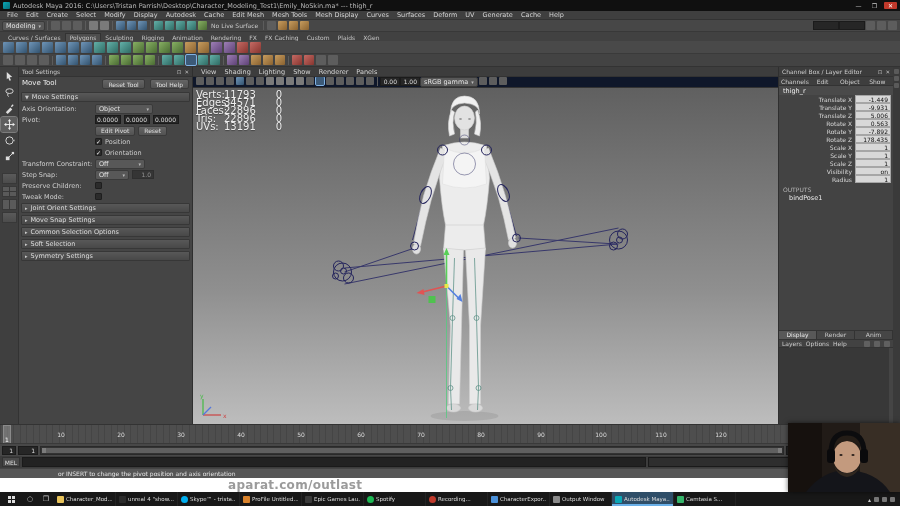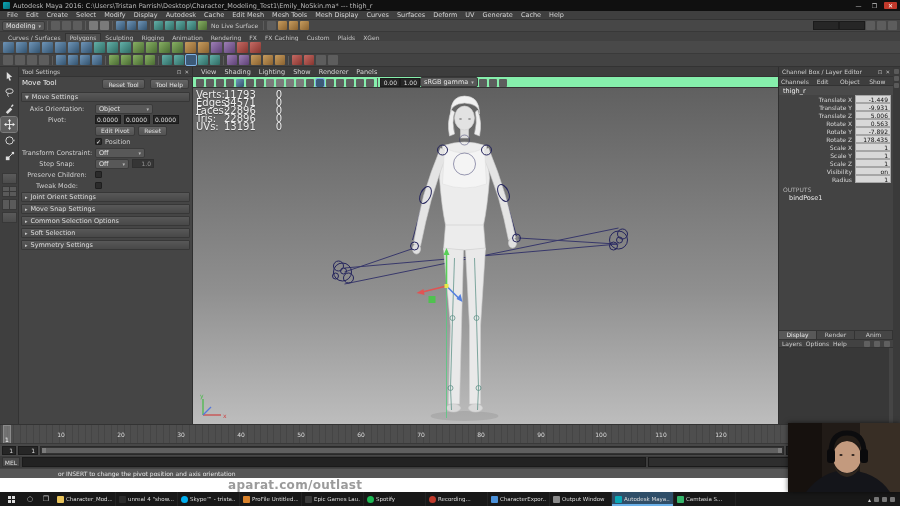--- a/index.html
+++ b/index.html
@@ -56,28 +56,28 @@
 .toolsettings{width:174px;flex:0 0 174px;background:#454545;border-right:1px solid #2f2f2f;display:flex;flex-direction:column;overflow:hidden}
 .panelhead{height:10px;flex:0 0 10px;background:#3c3c3c;display:flex;align-items:center;padding:0 3px;font-size:6px;color:#ccc;border-bottom:1px solid #333;gap:3px}
 .panelhead .sp{flex:1}
 .phicon{font-size:5.5px;color:#bbb}
 .ts-top{display:flex;align-items:flex-start;padding:2px 3px;gap:5px}
 .ts-name{font-size:7px;color:#eee;flex:1;white-space:nowrap}
 .btn{background:linear-gradient(#656565,#525252);border:1px solid #3a3a3a;border-radius:2px;color:#e0e0e0;font-size:6px;height:10px;display:inline-flex;align-items:center;padding:0 5px;white-space:nowrap}
 .sect{margin:1px 2px;height:10px;flex:0 0 10px;background:linear-gradient(#585858,#484848);border:1px solid #373737;border-radius:1px;display:flex;align-items:center;gap:3px;padding:0 3px;font-size:6.5px;color:#ddd;white-space:nowrap}
 .sect .arr{font-size:5px;color:#ccc}
 .tsrow{display:flex;align-items:center;height:11px;flex:0 0 11px;padding:0 3px;gap:3px;font-size:6.5px;white-space:nowrap}
-.tslabel{width:70px;flex:0 0 70px;text-align:center;color:#cfcfcf}
+.tslabel{width:70px;flex:0 0 70px;text-align:left;color:#cfcfcf}
 .chk{width:7px;height:7px;flex:0 0 7px;background:#2b2b2b;border:1px solid #1e1e1e;display:inline-flex;align-items:center;justify-content:center;font-size:6px;color:#f2f2f2;border-radius:1px}
 .dim{opacity:.5}
 
 .viewport{flex:1;display:flex;flex-direction:column;min-width:0;border-right:1px solid #2f2f2f}
 .vp-menus{height:10px;flex:0 0 10px;background:#3d3d3d;display:flex;align-items:center;padding:0 4px;border-bottom:1px solid #333}
 .vp-menus span{padding:0 4px;font-size:6.5px;color:#d5d5d5}
-.vp-toolbar{height:11px;flex:0 0 11px;background:#86efac;display:flex;align-items:flex-end;padding:0 2px;border-bottom:1px solid #333;overflow:hidden}
+.vp-toolbar{height:11px;flex:0 0 11px;background:#0f172a;display:flex;align-items:flex-start;padding:0 2px;border-bottom:1px solid #333;overflow:hidden}
 .vp-canvas{flex:1;position:relative;background:linear-gradient(#606060,#8f8f8f 60%,#bdbdbd);overflow:hidden}
 .vp-canvas svg.scene{position:absolute;left:0;top:0;width:100%;height:100%}
 .hud{position:absolute;left:3px;top:3px;color:#ededed;font-size:10px;line-height:8px;text-shadow:0 1px 1px rgba(0,0,0,.35)}
 .hudrow{display:flex}
 .hud .h1{width:28px}.hud .h2{width:30px;text-align:right}.hud .h3{width:28px;text-align:right}
 .axis{position:absolute;left:3px;bottom:2px}
 
 .channelbox{width:114px;flex:0 0 114px;background:#434343;display:flex;flex-direction:column;overflow:hidden}
 .cb-menus{height:9px;flex:0 0 9px;display:flex;align-items:center;padding:0 2px;background:#3e3e3e;border-bottom:1px solid #333}
 .cb-menus span{flex:1;text-align:center;font-size:6px;color:#d0d0d0;white-space:nowrap}
@@ -354,20 +354,25 @@
       </div>
       <div class="tsrow">
         <span class="tslabel"></span>
         <span class="btn">Edit Pivot</span>
         <span class="btn">Reset</span>
       </div>
       <div class="tsrow">
         <span class="tslabel"></span>
         <span class="chk">✓</span>
         <span>Position</span>
+      </div>
+      <div class="tsrow">
+        <span class="tslabel"></span>
+        <span class="chk">✓</span>
+        <span>Orientation</span>
       </div>
       <div class="tsrow">
         <span class="tslabel">Transform Constraint:</span>
         <span class="dd" style="width:50px">
           <span>Off</span>
           <span class="caret" style="margin-left:auto">▾</span>
         </span>
       </div>
       <div class="tsrow">
         <span class="tslabel">Step Snap:</span>

